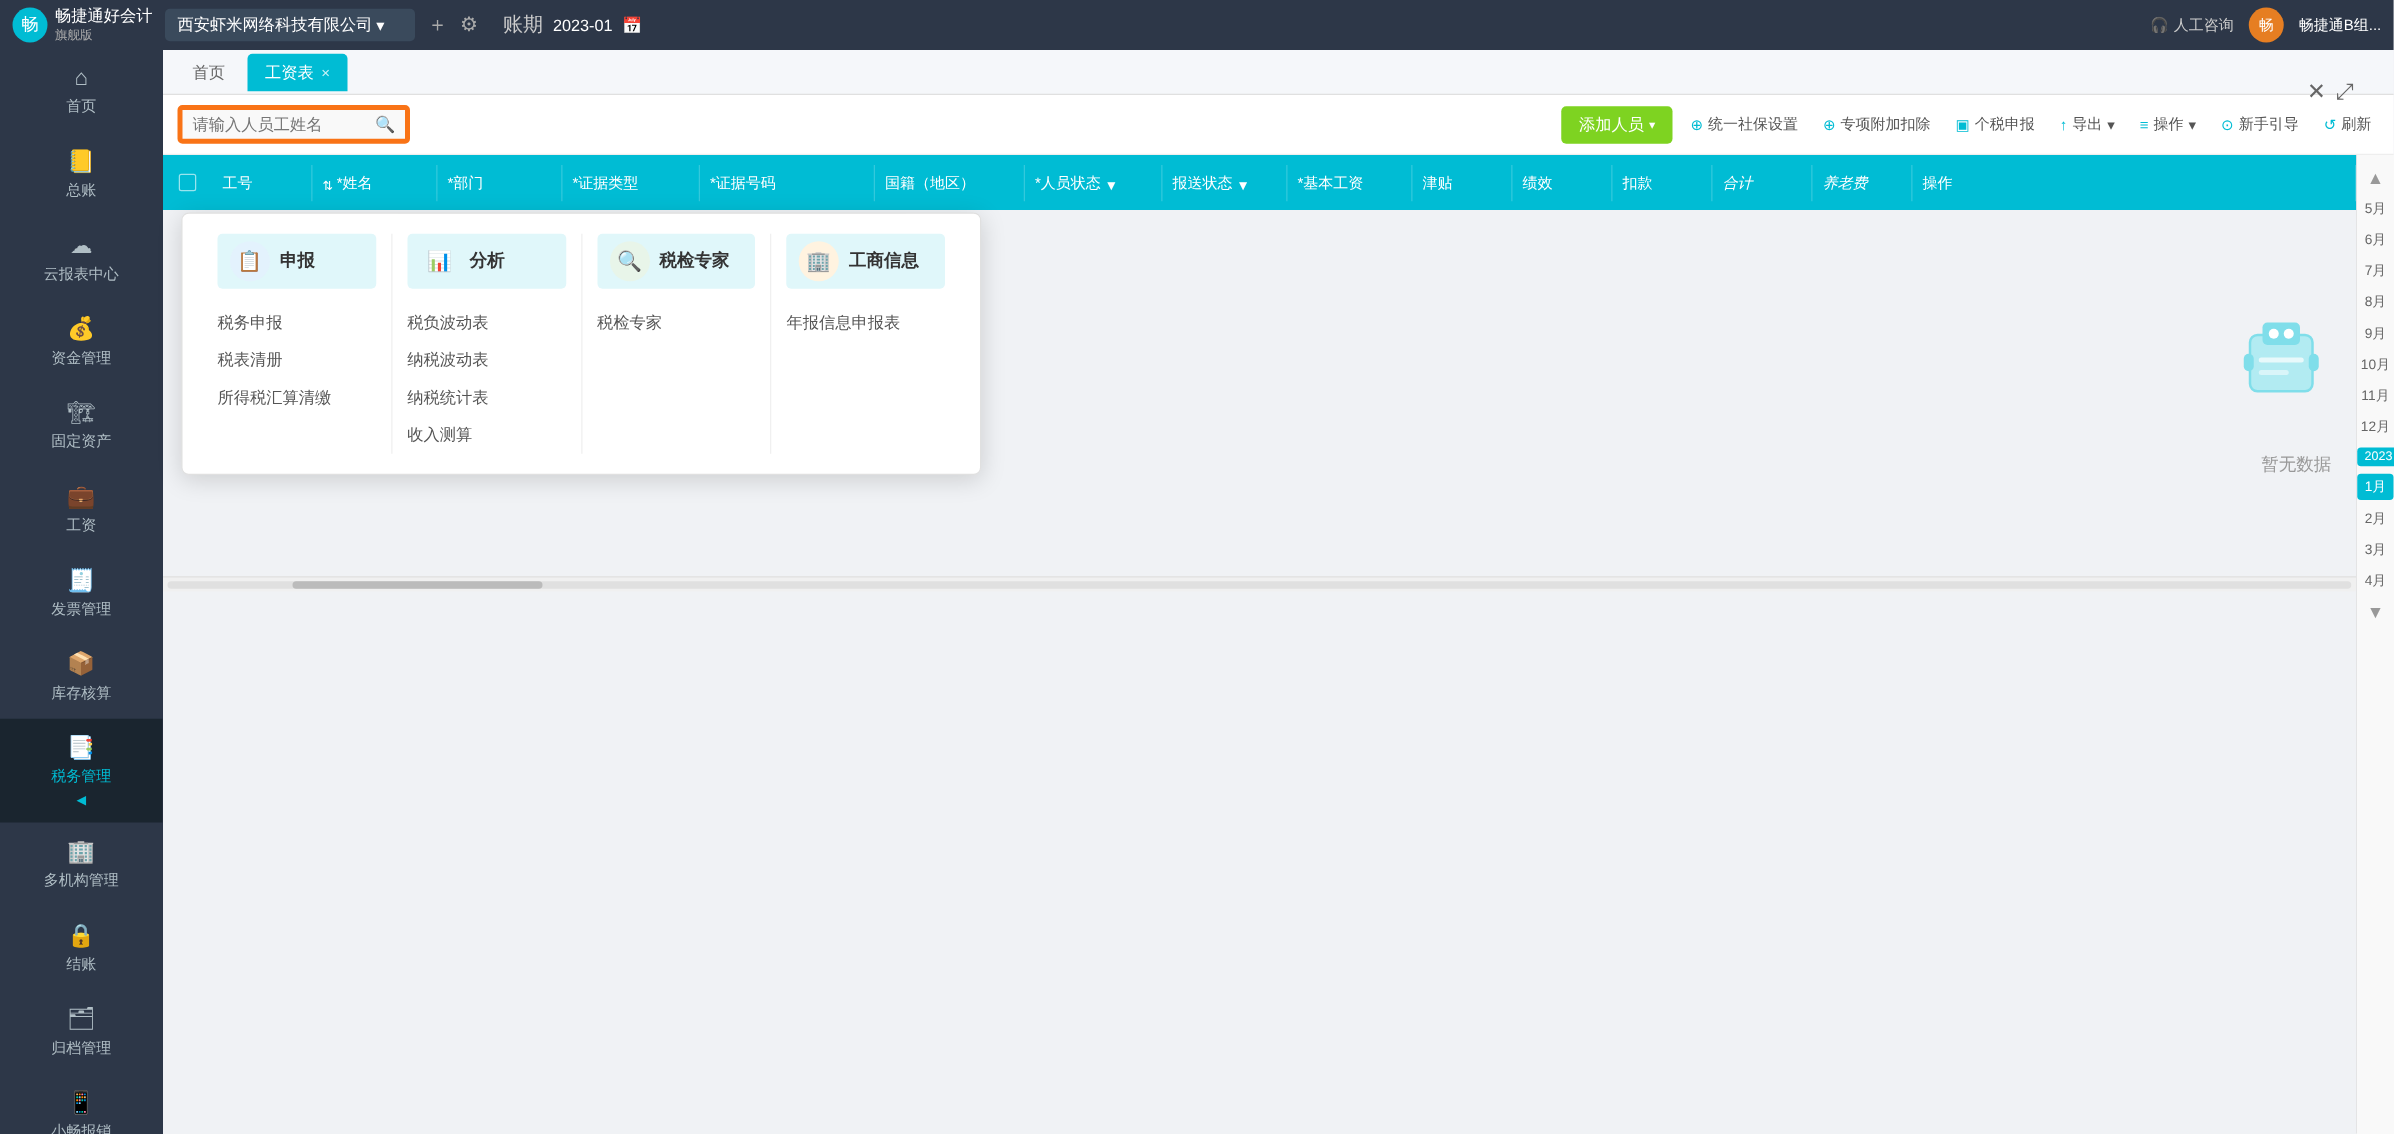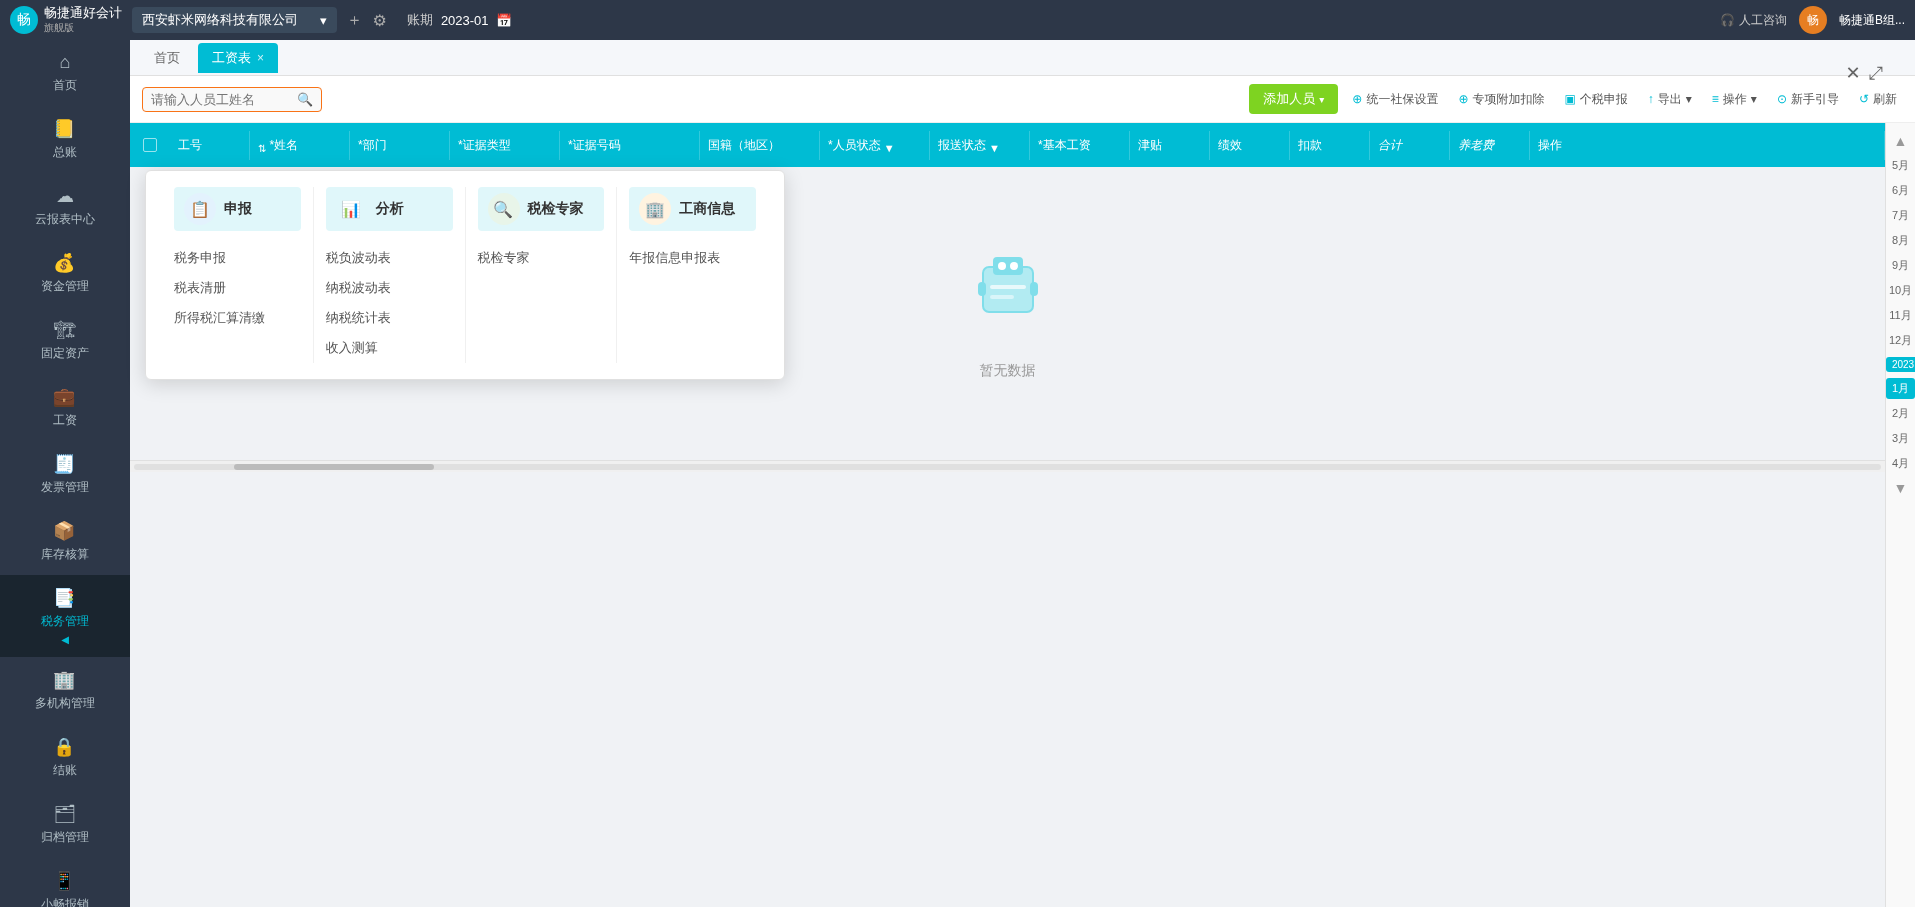--- a/index.html
+++ b/index.html
@@ -8,23 +8,23 @@
     
     .top-bar {
       display: flex; align-items: center; height: 40px;
       background: #2d3748; color: #fff; padding: 0 10px; gap: 10px;
       position: relative; z-index: 100;
     }
     .logo-area { display: flex; align-items: center; gap: 6px; min-width: 110px; }
     .logo-icon { width: 28px; height: 28px; background: #00bcd4; border-radius: 50%; display: flex; align-items: center; justify-content: center; font-size: 14px; color: #fff; }
     .logo-text { font-size: 13px; color: #fff; line-height: 1.2; }
     .logo-sub { font-size: 10px; color: #aaa; }
-    .company-selector { display: flex; align-items: center; gap: 22px; padding: 4px 10px; background: #3a4a5c; border-radius: 4px; cursor: pointer; min-width: 200px; }
+    .company-selector { display: flex; align-items: center; gap: 3px; padding: 4px 10px; background: #3a4a5c; border-radius: 4px; cursor: pointer; min-width: 200px; }
     .top-bar-actions { display: flex; align-items: center; gap: 8px; margin-left: 10px; }
-    .period-label { color: #ccc; font-size: 13px; }
+    .period-label { color: #ccc; font-size: 16px; }
     .period-value { color: #fff; font-size: 13px; text-align: center; }
     .calendar-icon { color: #00bcd4; cursor: pointer; }
     .spacer { flex: 1; }
     .top-right { display: flex; align-items: center; gap: 12px; }
     .service-btn { display: flex; align-items: center; gap: 4px; color: #ccc; font-size: 12px; cursor: pointer; }
     .user-avatar { width: 28px; height: 28px; border-radius: 50%; background: #e67e22; display: flex; align-items: center; justify-content: center; font-size: 12px; color: #fff; }
     .user-name { color: #fff; font-size: 12px; cursor: pointer; }
 
     
     .main-layout { display: flex; height: calc(907px - 40px); }
@@ -41,34 +41,34 @@
 
     
     .tab-bar { display: flex; align-items: center; background: #f5f7fa; border-bottom: 1px solid #e0e0e0; padding: 0 10px; height: 36px; gap: 4px; }
     .tab { padding: 6px 14px; border-radius: 4px 4px 0 0; cursor: pointer; font-size: 13px; color: #666; }
     .tab.home-tab { background: transparent; }
     .tab.active-tab { background: #00bcd4; color: #fff; display: flex; align-items: center; gap: 6px; }
     .tab-close { cursor: pointer; font-size: 12px; opacity: 0.8; }
 
     
     .toolbar { display: flex; align-items: center; background: #fff; padding: 8px 12px; gap: 8px; border-bottom: 1px solid #eee; }
-    .search-input-wrapper { display: flex; align-items: center; border: 1px solid #f97316; border-radius: 4px; padding: 4px 8px; background: #f9f9f9; gap: 6px; min-width: 180px; }
+    .search-input-wrapper { display: flex; align-items: center; border: 4px solid #f97316; border-radius: 4px; padding: 4px 8px; background: #f9f9f9; gap: 6px; min-width: 180px; }
     .search-input-wrapper input { border: none; outline: none; background: transparent; font-size: 13px; color: #333; width: 140px; }
     .toolbar-spacer { flex: 1; }
     .add-btn { background: #7ed321; color: #fff; border: none; border-radius: 4px; padding: 6px 14px; cursor: pointer; font-size: 13px; display: flex; align-items: center; gap: 4px; }
     .add-btn-arrow { font-size: 10px; }
     .toolbar-action { display: flex; align-items: center; gap: 4px; color: #555; font-size: 12px; cursor: pointer; padding: 4px 6px; border-radius: 3px; white-space: nowrap; }
     .toolbar-action .t-icon { color: #00bcd4; }
 
     
     .table-wrapper { flex: 1; overflow: auto; position: relative; }
     .table-header { display: flex; background: #00bcd4; color: #fff; font-size: 12px; align-items: center; min-height: 44px; position: sticky; top: 0; z-index: 10; }
     .th-check { width: 40px; display: flex; align-items: center; justify-content: center; }
     .th-cell { padding: 6px 8px; border-right: 1px solid rgba(255,255,255,0.2); flex-shrink: 0; display: flex; align-items: flex-end; gap: 3px; }
-    .empty-state { display: flex; flex-direction: column; align-items: center; justify-content: center; padding: 80px 20px; }
+    .empty-state { display: flex; flex-direction: column; align-items: flex-end; justify-content: center; padding: 80px 20px; }
     .empty-text { color: #999; font-size: 14px; }
     .dropdown-menu { position: absolute; top: 170px; left: 145px; background: #fff; border: 1px solid #e0e0e0; border-radius: 6px; box-shadow: 0 4px 20px rgba(0,0,0,0.15); z-index: 200; width: 640px; padding: 16px; }
     .dropdown-cols { display: flex; gap: 0; }
     .dropdown-col { flex: 1; padding: 0 12px; border-right: 1px solid #f0f0f0; }
     .dropdown-col:last-child { border-right: none; }
     .col-header { display: flex; align-items: center; gap: 8px; margin-bottom: 12px; padding-bottom: 8px; }
     .col-header-icon { width: 32px; height: 32px; border-radius: 50%; display: flex; align-items: center; justify-content: center; font-size: 16px; }
     .col-header-icon.blue { background: #e3f2fd; color: #1976d2; }
     .col-header-icon.teal { background: #e0f7fa; color: #00838f; }
     .col-header-icon.green { background: #e8f5e9; color: #388e3c; }

